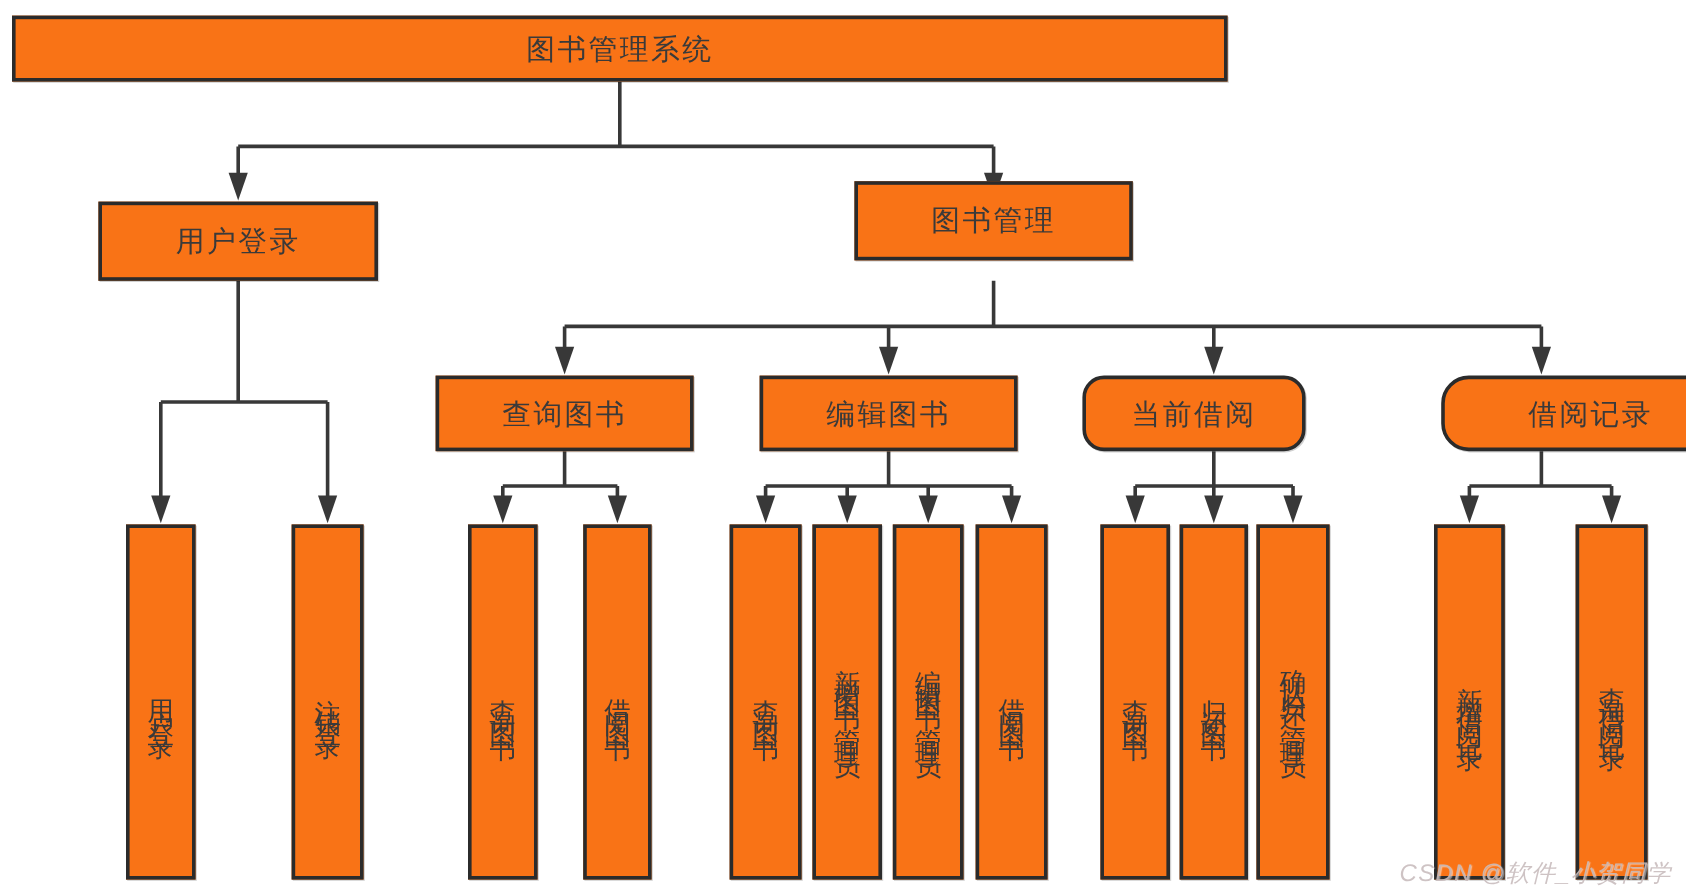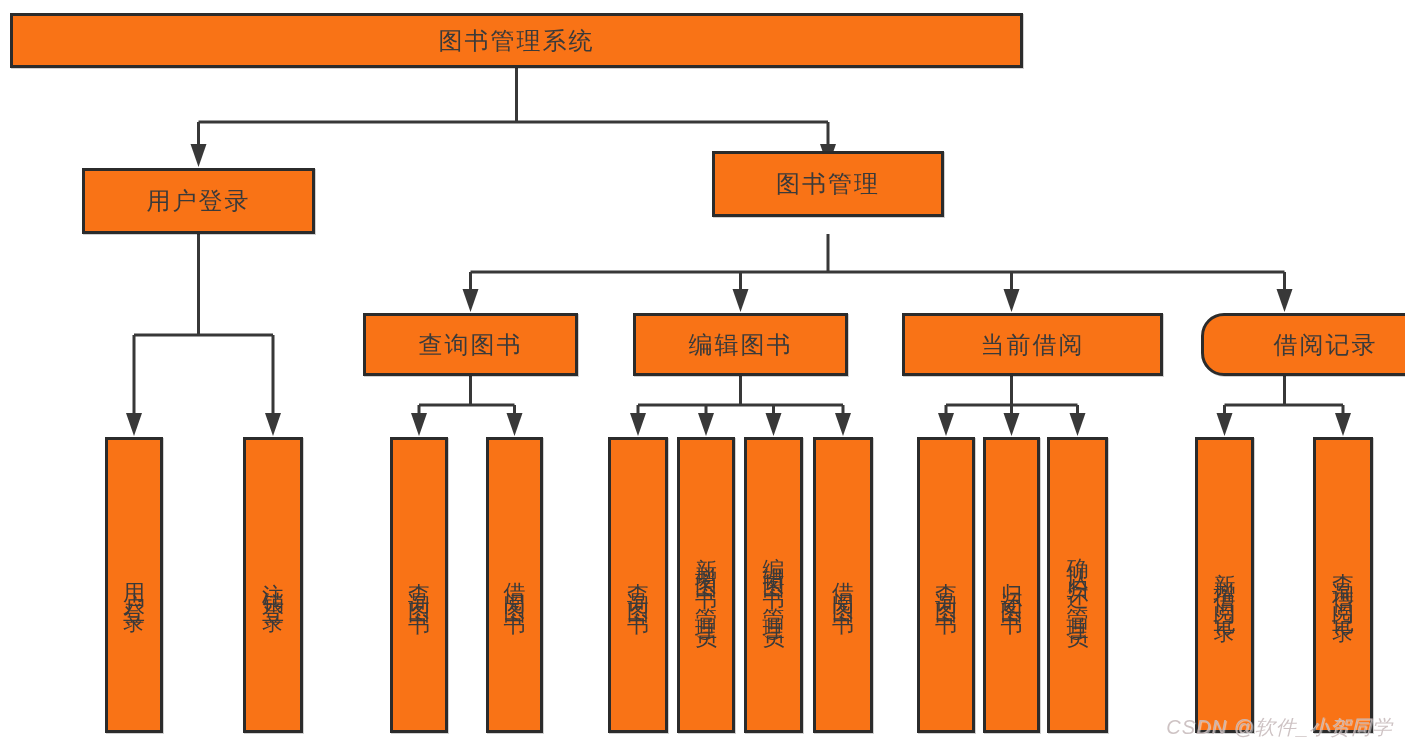--- a/index.html
+++ b/index.html
@@ -87,21 +87,21 @@
     </div>
     <div class="node h" style="left: 712px; top: 151px; width: 232px; height: 66px;">
       <span>图书管理</span>
     </div>
     <div class="node h" style="left: 363px; top: 313px; width: 215px; height: 63px;">
       <span>查询图书</span>
     </div>
     <div class="node h" style="left: 633px; top: 313px; width: 215px; height: 63px;">
       <span>编辑图书</span>
     </div>
-    <div class="node h" style="left: 902px; top: 313px; width: 261px; height: 63px;">
+    <div class="node h" style="left: 902px; top: 313px; width: 186px; height: 63px; border-radius: 18px;">
       <span>当前借阅</span>
     </div>
     <div class="node h" style="left: 1201px; top: 313px; width: 249px; height: 63px; border-radius: 23px;">
       <span>借阅记录</span>
     </div>
     <div class="node v" style="left: 105px; top: 437px; width: 58px; height: 296px;">
       <span>用户登录</span>
     </div>
     <div class="node v" style="left: 243px; top: 437px; width: 60px; height: 296px;">
       <span>注销登录</span>

